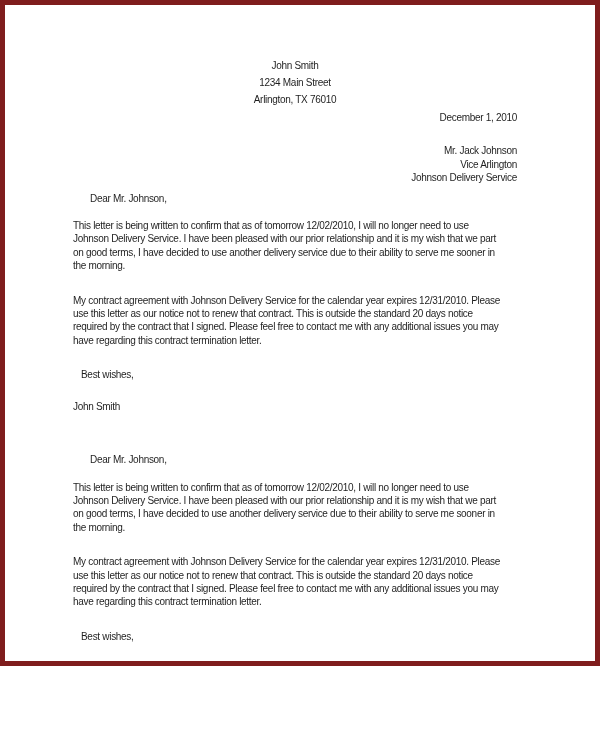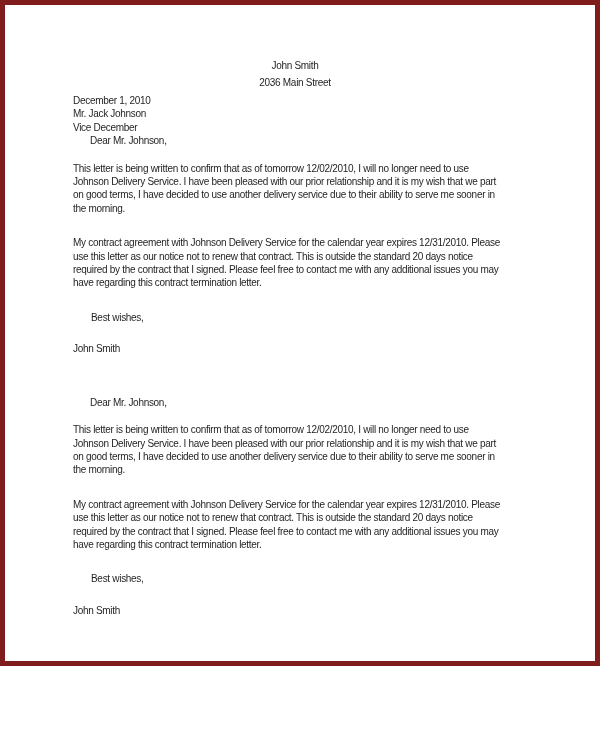--- a/index.html
+++ b/index.html
@@ -26,56 +26,60 @@
     white-space: pre;
   }
   .sender-block {
     text-align: center;
     margin-bottom: 3px;
   }
   .sender-block .line {
     line-height: 17px;
   }
   .date-line {
-    margin-bottom: 0;
+    text-align: right;
+    margin-bottom: 20px;
   }
   .recipient-block {
-    margin-bottom: 0;
+    margin-bottom: 7px;
+    text-align: right;
   }
   .greeting {
     margin: 0 0 14px 17px;
   }
   .paragraph {
     margin: 2px 0 21px 0;
   }
   .closing {
-    margin: 0 0 18px 18px;
+    margin: 0 0 18px 8px;
   }
   .signature {
     margin: 0;
   }
   .letter-copy.first {
     margin-bottom: 40px;
   }
 </style>
 </head>
 <body>
 
 <div class="page">
 
   <div class="sender-block">
     <div class="line">John Smith</div>
-    <div class="line">2036 Main Street</div>
+    <div class="line">1234 Main Street</div>
+    <div class="line">Arlington, TX 76010</div>
   </div>
 
   <div class="line date-line">December 1, 2010</div>
 
   <div class="recipient-block">
     <div class="line">Mr. Jack Johnson</div>
-    <div class="line">Vice December</div>
+    <div class="line">Vice Arlington</div>
+    <div class="line">Johnson Delivery Service</div>
   </div>
 
   <section class="letter-copy first">
     <div class="line greeting">Dear Mr. Johnson,</div>
     <div class="paragraph">
       <div class="line">This letter is being written to confirm that as of tomorrow 12/02/2010, I will no longer need to use</div>
       <div class="line">Johnson Delivery Service. I have been pleased with our prior relationship and it is my wish that we part</div>
       <div class="line">on good terms, I have decided to use another delivery service due to their ability to serve me sooner in</div>
       <div class="line">the morning.</div>
     </div>

